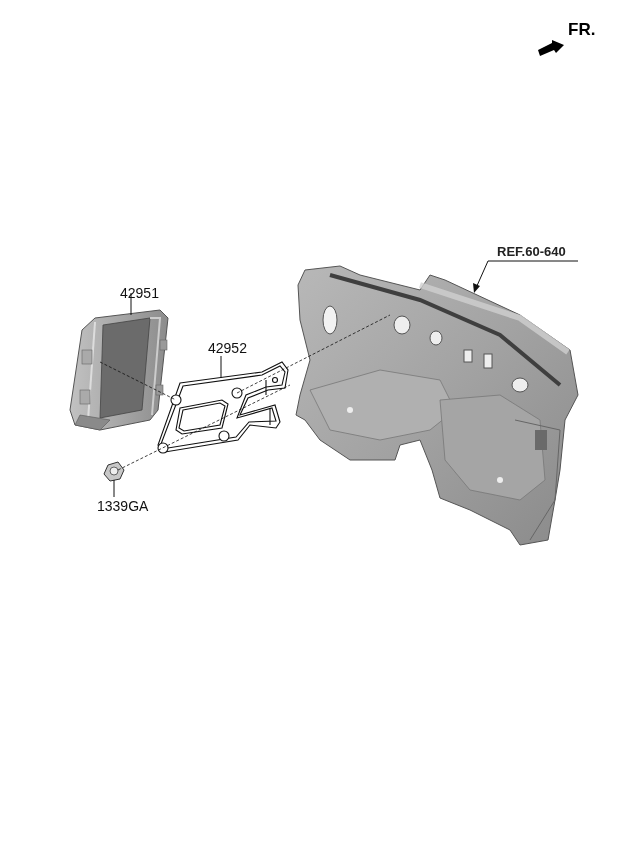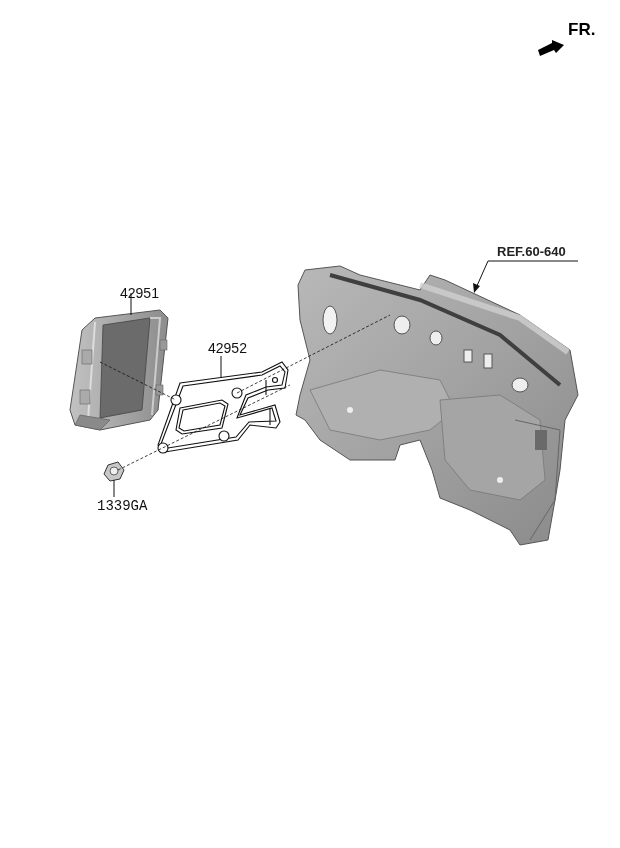--- a/index.html
+++ b/index.html
@@ -101,14 +101,14 @@
       <line x1="131" y1="293" x2="131" y2="315"></line>
       <line x1="221" y1="356" x2="221" y2="378"></line>
       <line x1="114" y1="480" x2="114" y2="497"></line>
     </g>
   </svg>
 
   <div class="fr">FR.</div>
   <div class="label bold" style="left:489px; top:244px;">REF.60-640</div>
   <div class="label" style="left:112px; top:277px;margin-top:8px;">42951</div>
   <div class="label" style="left:200px; top:340px;text-align:center;">42952</div>
-  <div class="label" style="left:89px; top:498px;font-family:Liberation Mono, monospace;">1339GA</div>
+  <div class="label" style="left:89px; top:498px;">1339GA</div>
 </div>
 
 </body></html>

